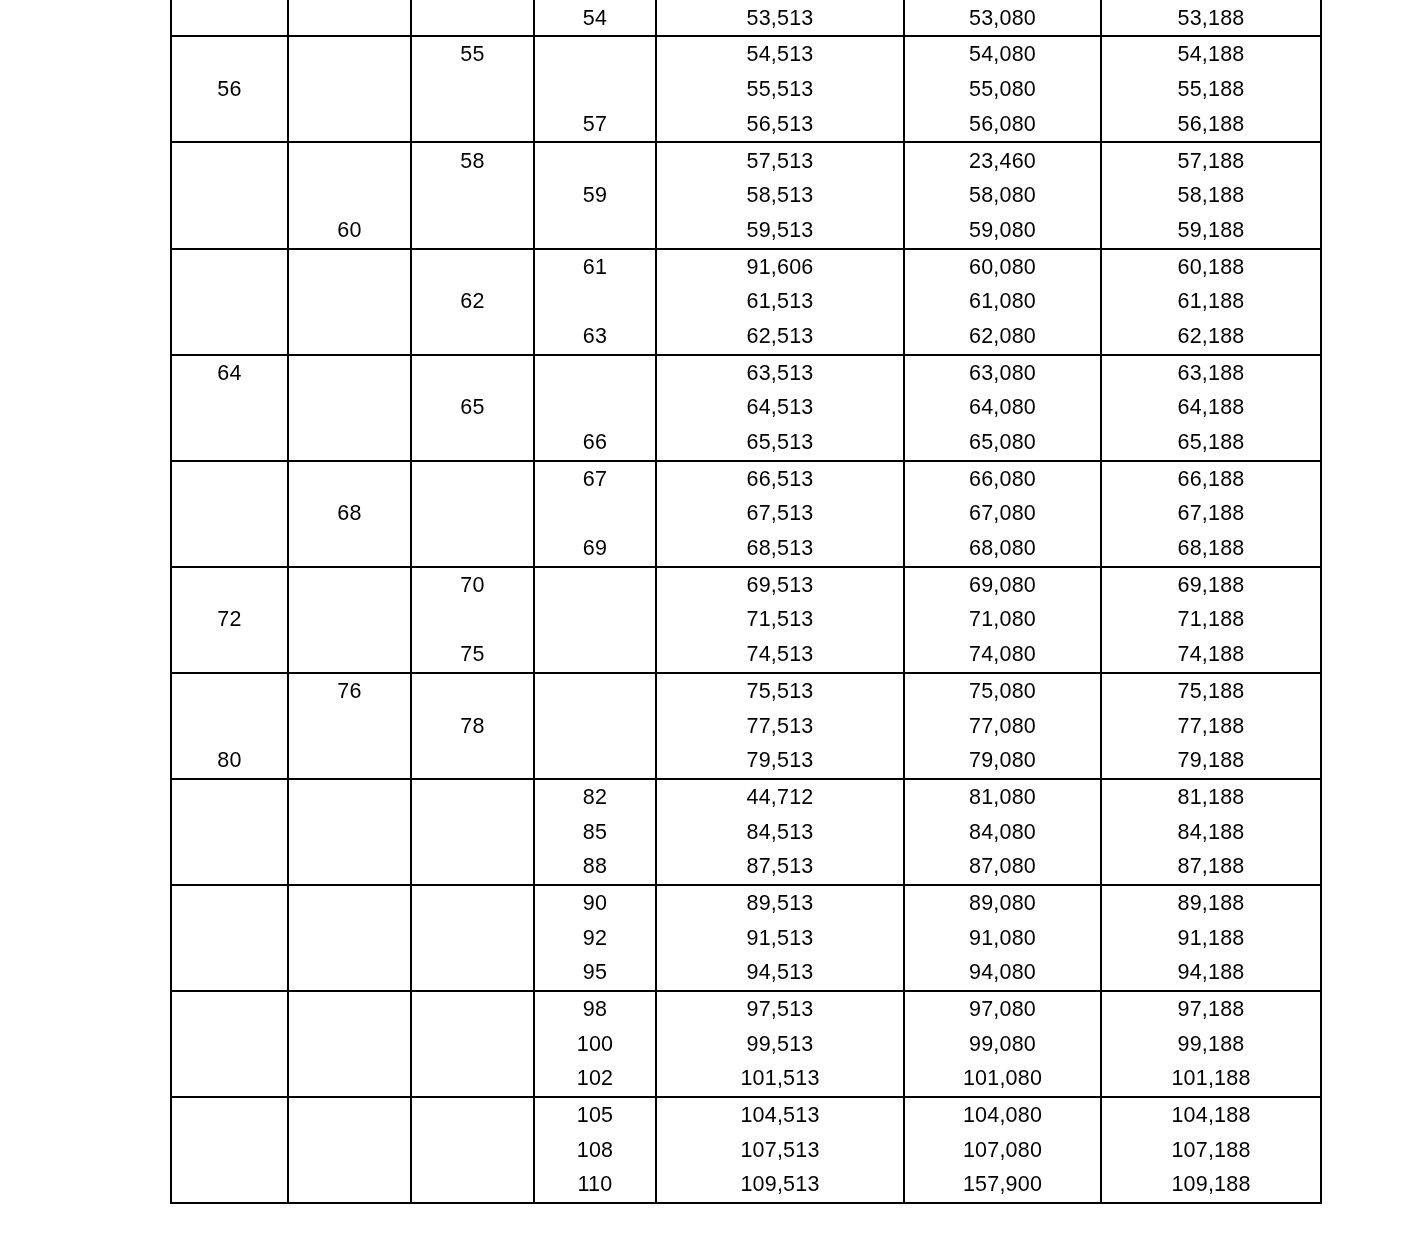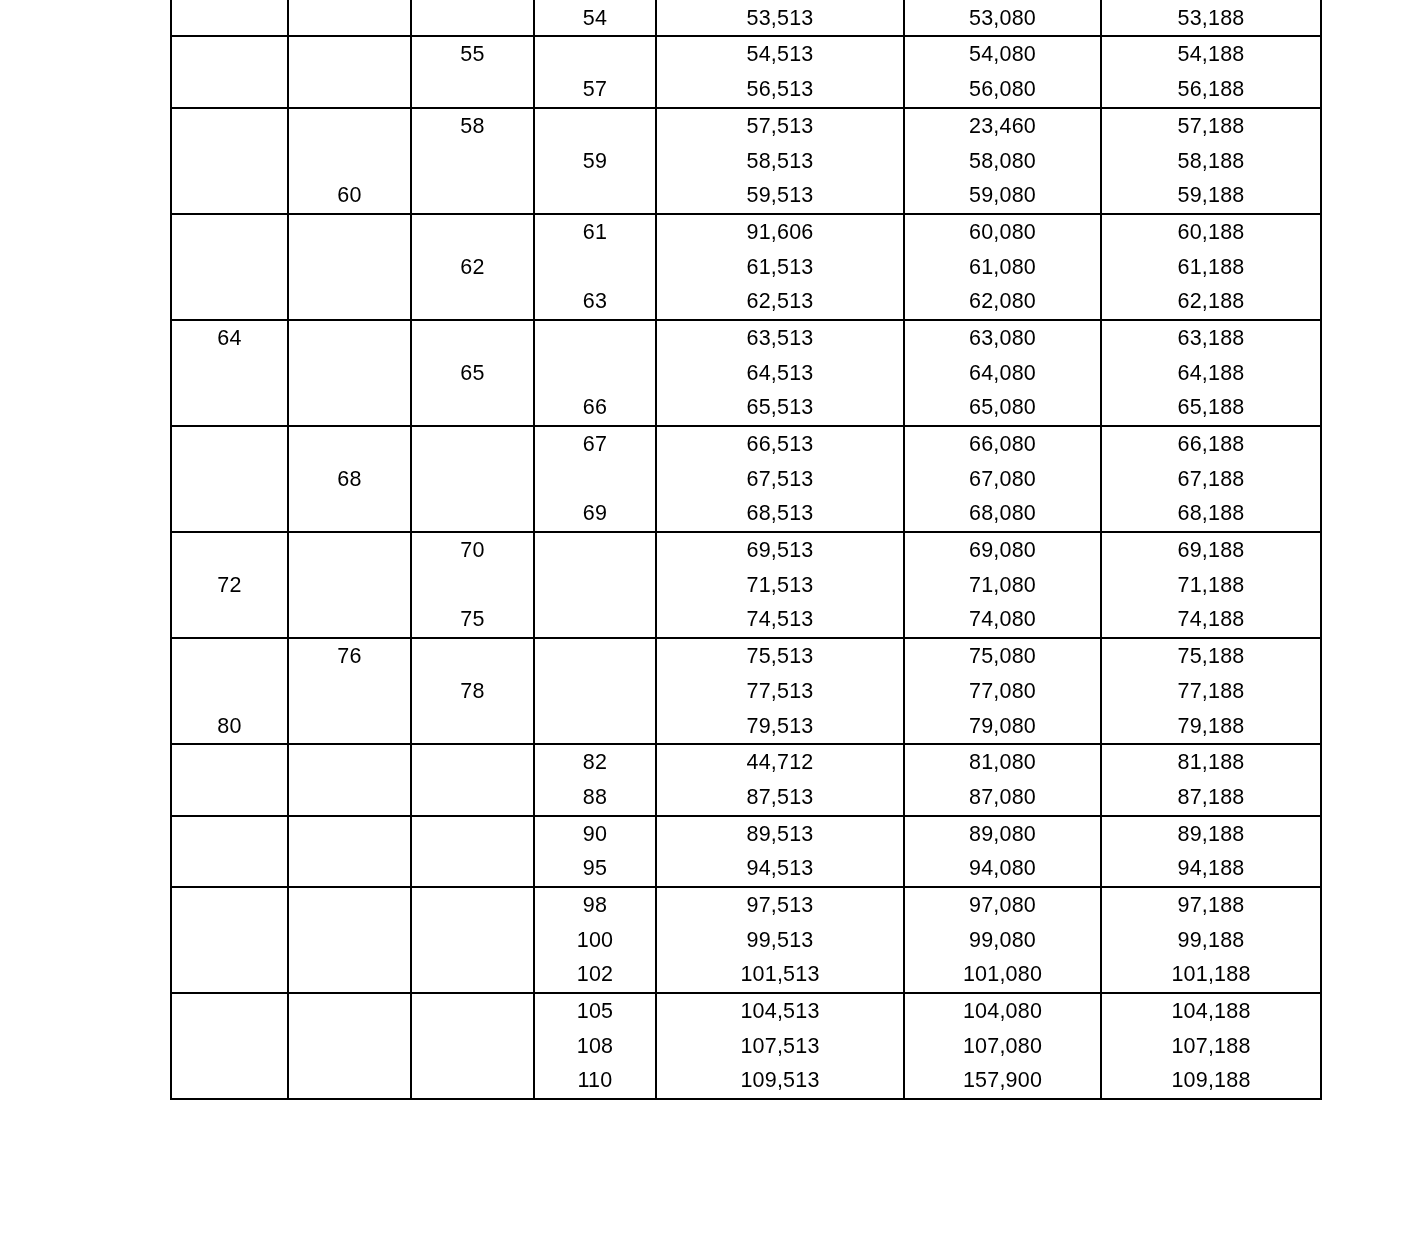--- a/index.html
+++ b/index.html
@@ -103,20 +103,29 @@
         <tr>
           <td class="blank"></td>
           <td class="blank"></td>
           <td>55</td>
           <td class="blank"></td>
           <td>54,513</td>
           <td>54,080</td>
           <td>54,188</td>
         </tr>
         <tr>
+          <td>56</td>
+          <td class="blank"></td>
+          <td class="blank"></td>
+          <td class="blank"></td>
+          <td>55,513</td>
+          <td>55,080</td>
+          <td>55,188</td>
+        </tr>
+        <tr>
           <td class="blank"></td>
           <td class="blank"></td>
           <td class="blank"></td>
           <td>57</td>
           <td>56,513</td>
           <td>56,080</td>
           <td>56,188</td>
         </tr>
       </tbody>
       <tbody class="grp">
@@ -300,40 +309,58 @@
           <td class="blank"></td>
           <td>82</td>
           <td>44,712</td>
           <td>81,080</td>
           <td>81,188</td>
         </tr>
         <tr>
           <td class="blank"></td>
           <td class="blank"></td>
           <td class="blank"></td>
+          <td>85</td>
+          <td>84,513</td>
+          <td>84,080</td>
+          <td>84,188</td>
+        </tr>
+        <tr>
+          <td class="blank"></td>
+          <td class="blank"></td>
+          <td class="blank"></td>
           <td>88</td>
           <td>87,513</td>
           <td>87,080</td>
           <td>87,188</td>
         </tr>
       </tbody>
       <tbody class="grp">
         <tr>
           <td class="blank"></td>
           <td class="blank"></td>
           <td class="blank"></td>
           <td>90</td>
           <td>89,513</td>
           <td>89,080</td>
           <td>89,188</td>
         </tr>
         <tr>
           <td class="blank"></td>
           <td class="blank"></td>
           <td class="blank"></td>
+          <td>92</td>
+          <td>91,513</td>
+          <td>91,080</td>
+          <td>91,188</td>
+        </tr>
+        <tr>
+          <td class="blank"></td>
+          <td class="blank"></td>
+          <td class="blank"></td>
           <td>95</td>
           <td>94,513</td>
           <td>94,080</td>
           <td>94,188</td>
         </tr>
       </tbody>
       <tbody class="grp">
         <tr>
           <td class="blank"></td>
           <td class="blank"></td>

